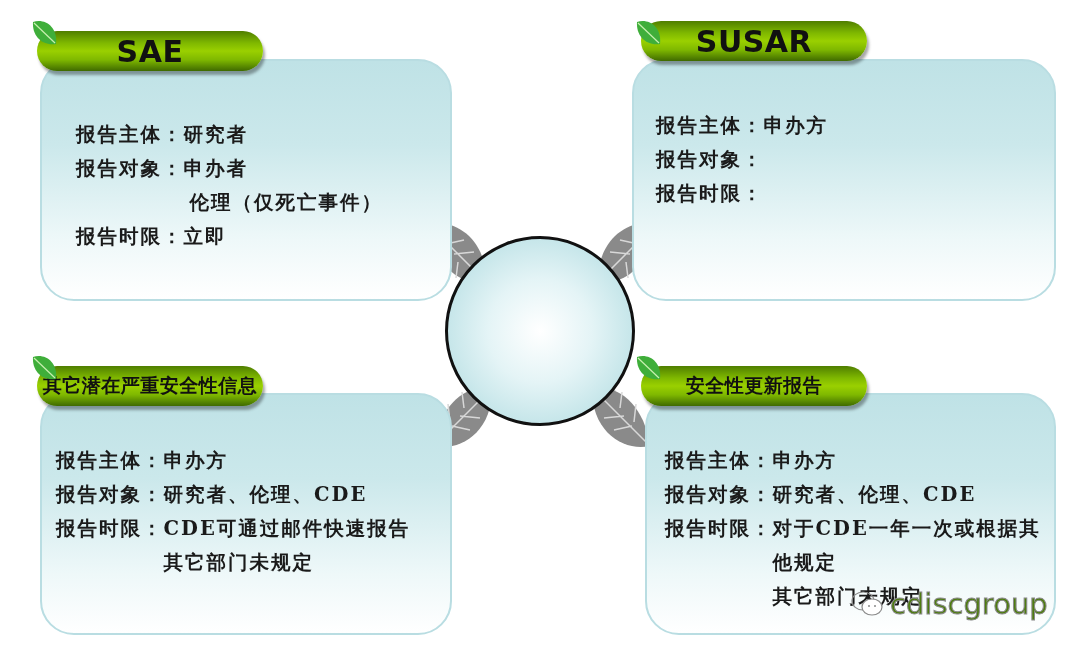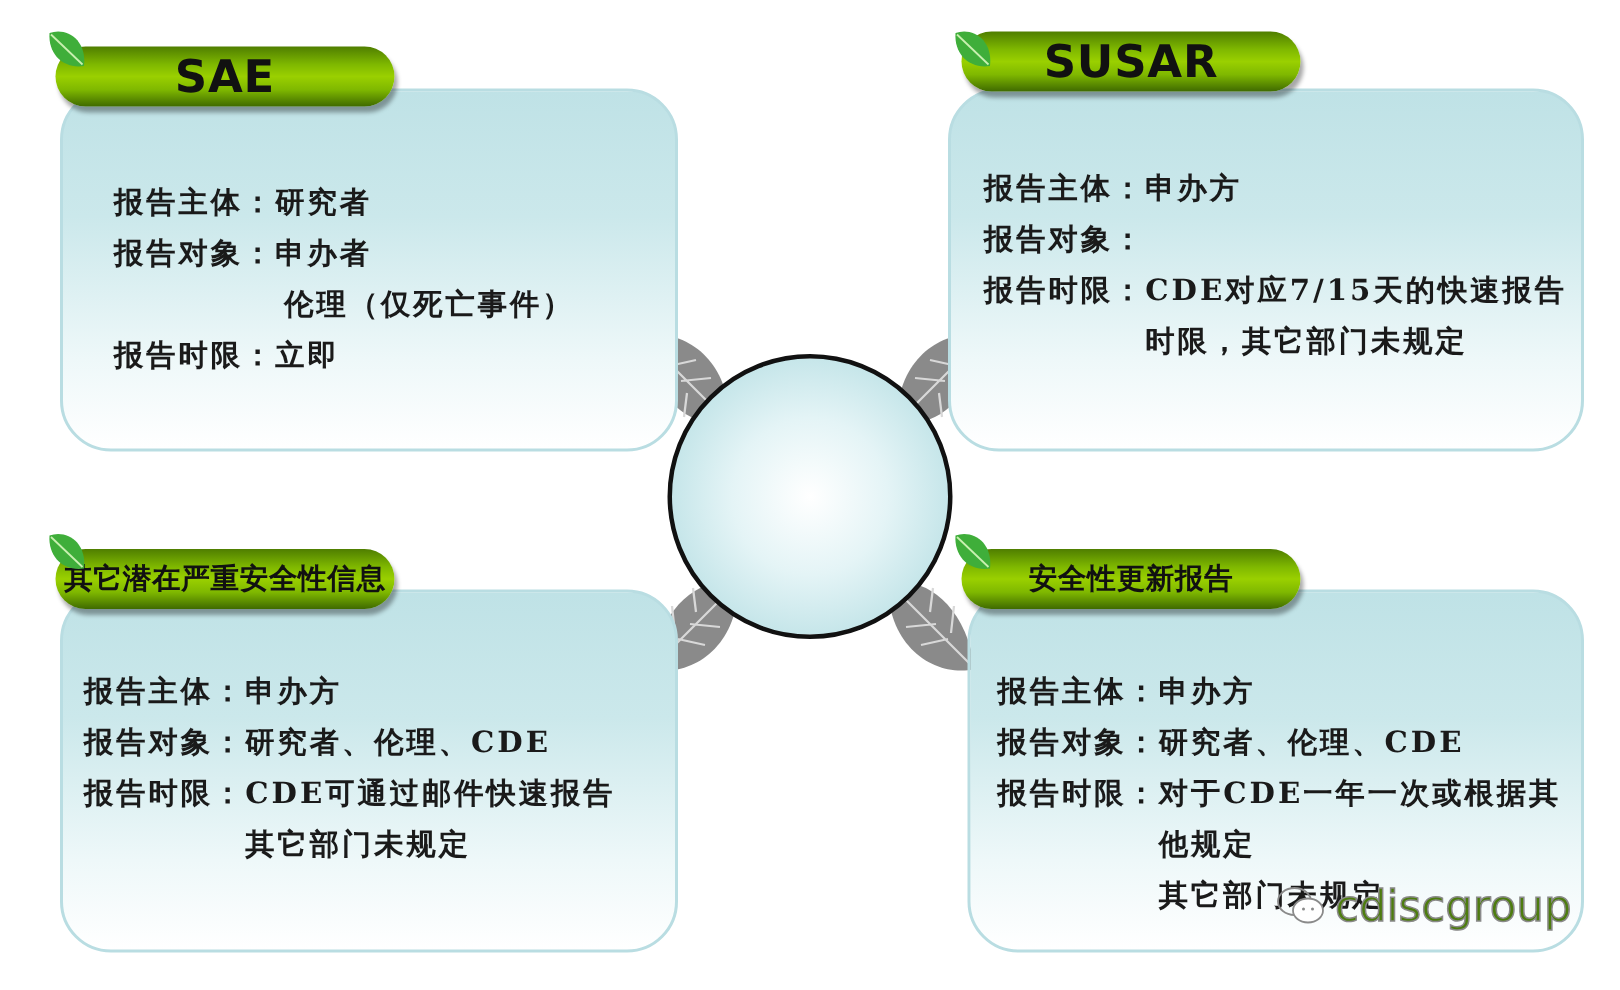--- a/index.html
+++ b/index.html
@@ -92,24 +92,20 @@
       <span class="k">报告主体：</span>
       <span class="v">
         <span>申办方</span>
       </span>
     </div>
   <div class="row">
       <span class="k">报告对象：</span>
     </div>
   <div class="row">
       <span class="k">报告时限：</span>
-      <span class="v">
-        <span>CDE对应7/15天的快速报告</span>
-        <span>时限，其它部门未规定</span>
-      </span>
     </div>
 </div>
 
 <div class="panel" style="left:40px;top:393px;width:412px;height:242px;"></div>
 <div class="pill small" style="left:37px;top:366px;width:226px;">
   <span>其它潜在严重安全性信息</span>
 </div>
 <svg class="leaf" style="left:30px;top:353px" viewBox="0 0 30 30">
   <path d="M3 4 C14 0 28 8 26 26 C12 28 2 18 3 4Z" fill="#3fae3a"></path>
     <path d="M4 5 L25 25" stroke="#c9f0b0" stroke-width="1.2"></path>

